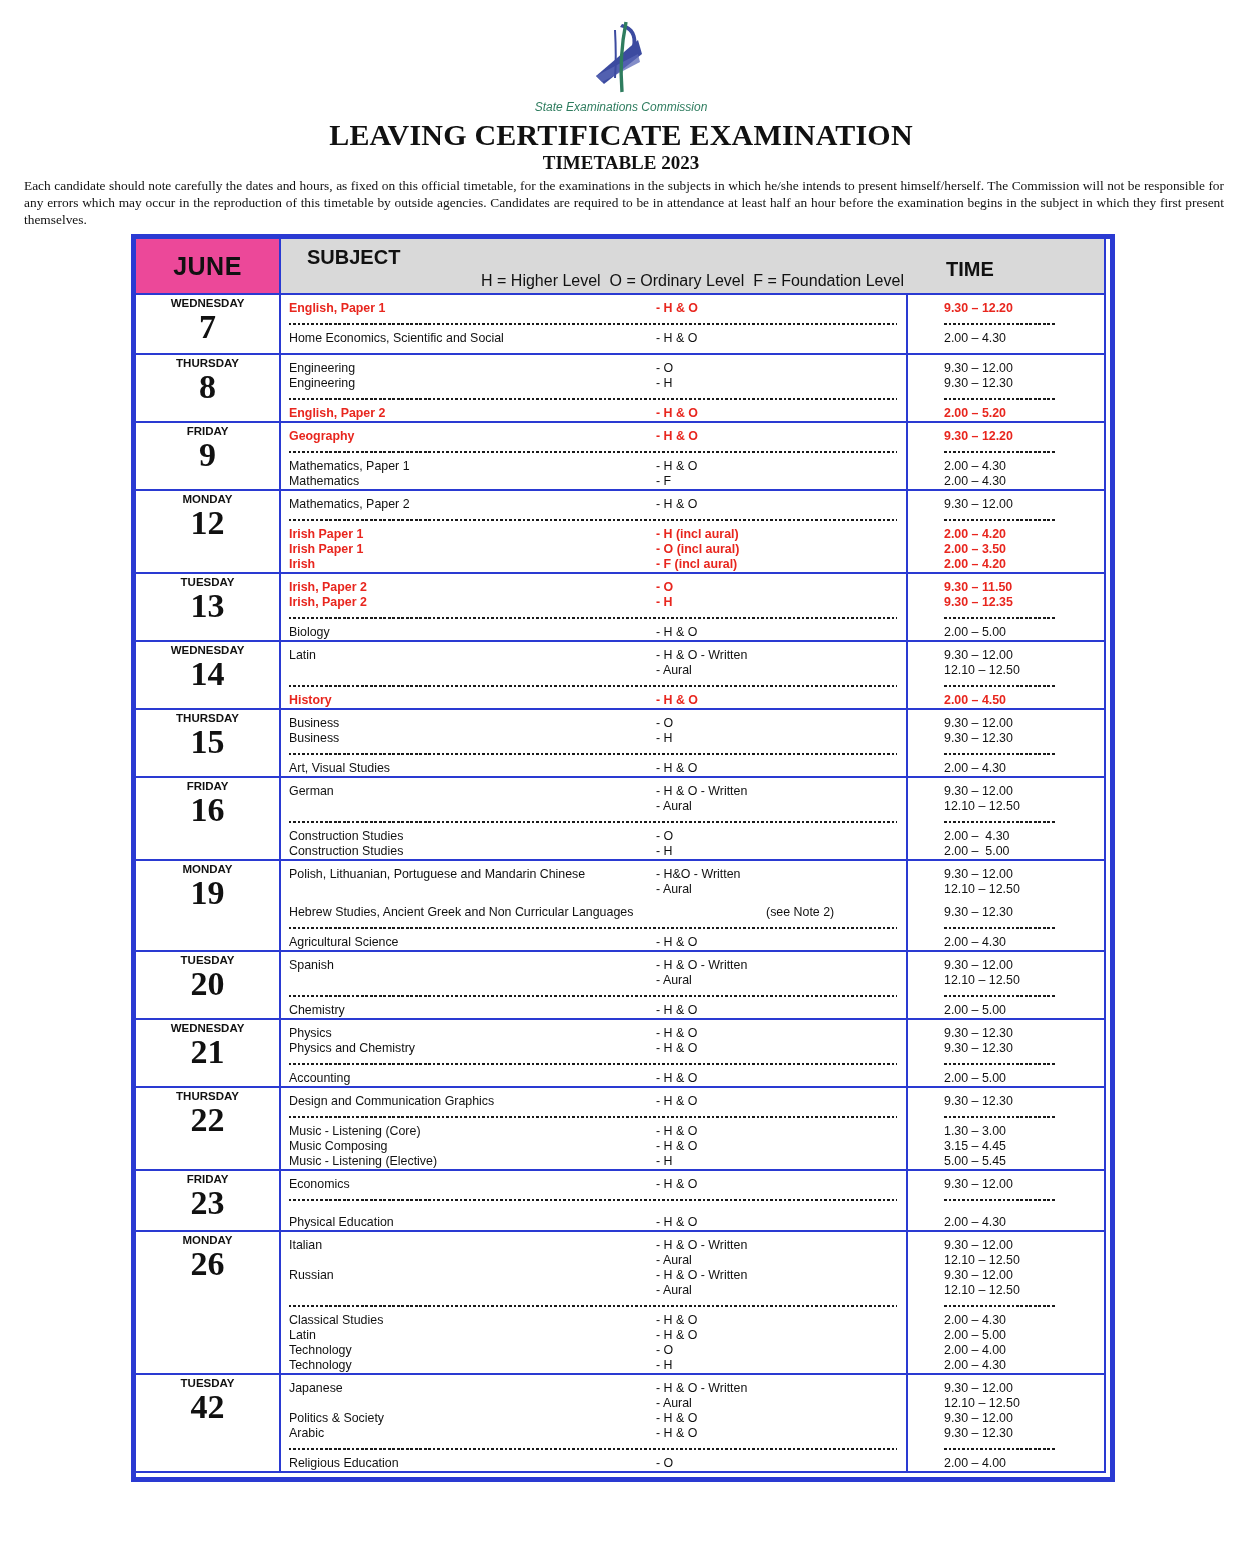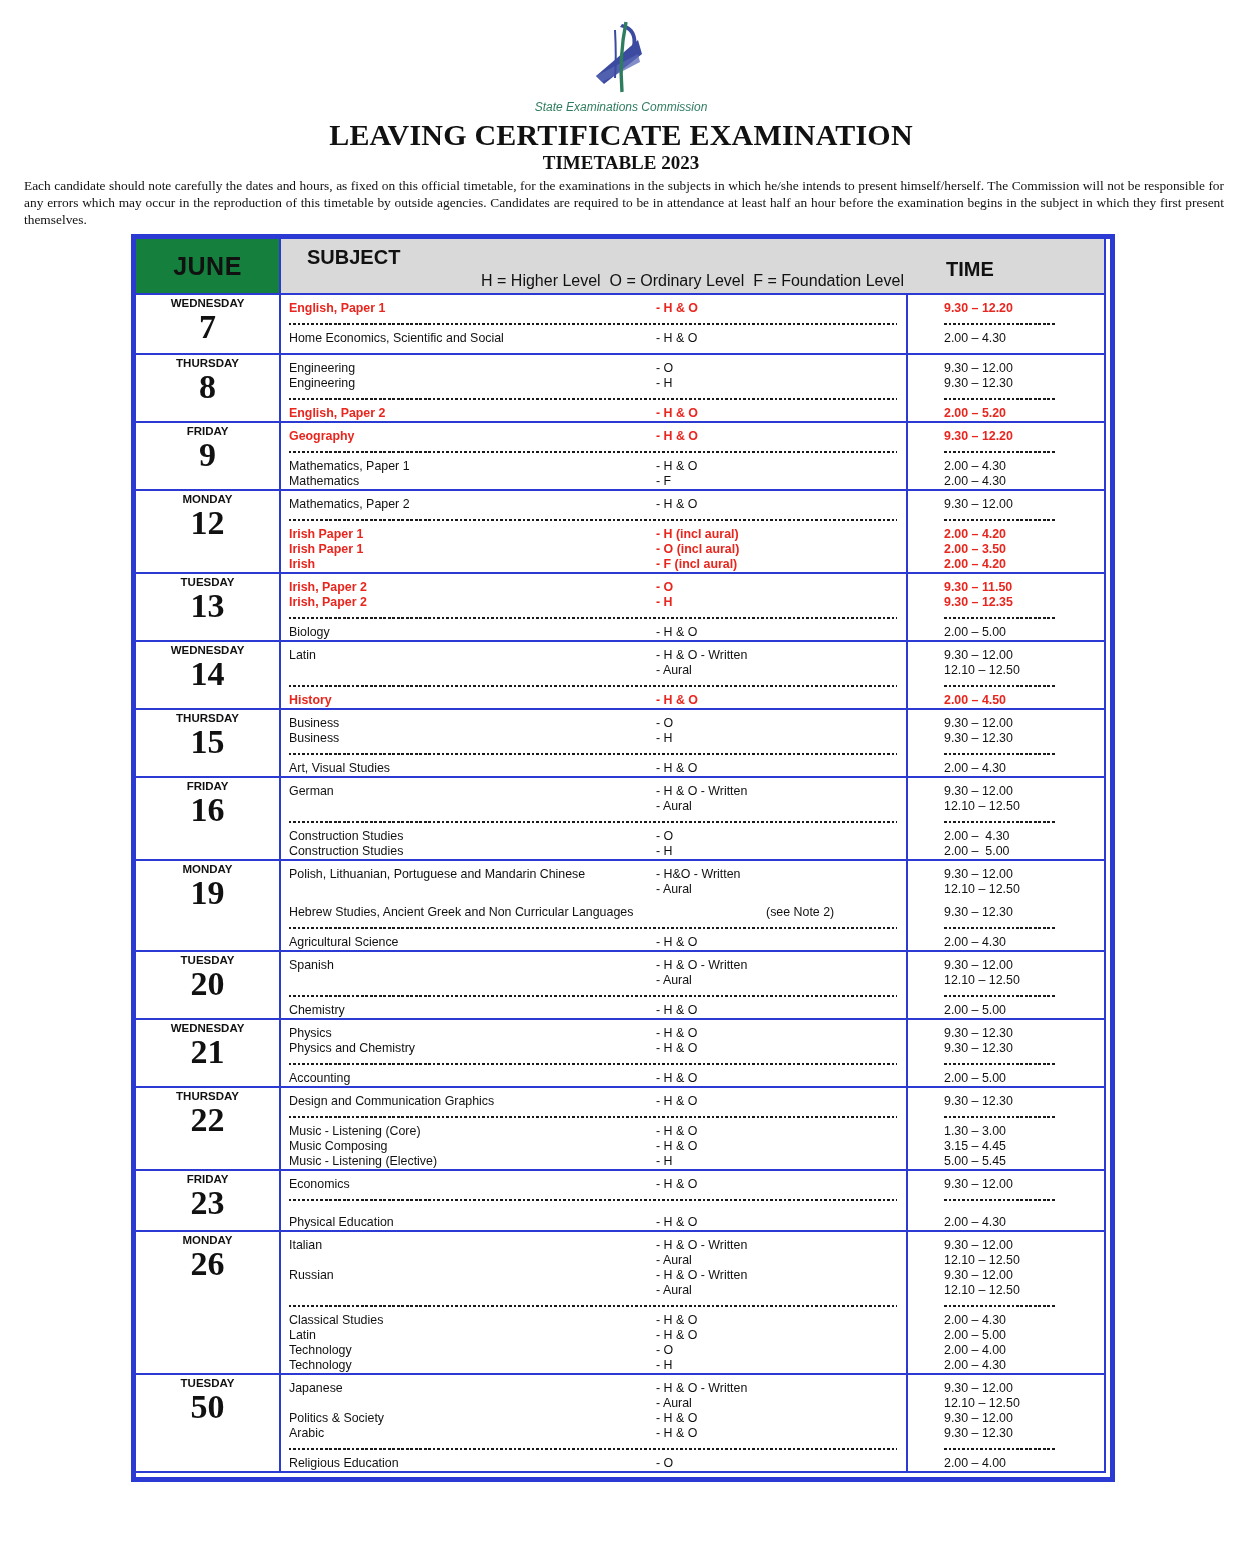--- a/index.html
+++ b/index.html
@@ -16,21 +16,21 @@
   .logo-caption1{font-size:12px; font-weight:bold; color:var(--logo-blue); text-align:center; line-height:13px;}
   .logo-caption2{font-size:12px; font-style:italic; color:var(--logo-green); text-align:center; line-height:14px;}
   .doc-title{font-family:"Liberation Serif",serif; font-weight:bold; font-size:30px; text-align:center; margin-top:4px; letter-spacing:.2px;}
   .doc-subtitle{font-family:"Liberation Serif",serif; font-weight:bold; font-size:19px; text-align:center; line-height:22px;}
   .intro{font-family:"Liberation Serif",serif; font-size:13.4px; line-height:17px; padding:3px 18px 6px 24px; text-align:justify;}
   
   .frame{width:984px; margin-left:131px; border:5px solid var(--blue); padding:0 4px 4px 0; background:#fff;}
   .tbl{border-right:2px solid var(--blue); border-bottom:2px solid var(--blue);}
   
   .head-row{display:flex; height:56px; border-bottom:2px solid var(--blue);}
-  .june-cell{flex:0 0 145px; border-right:2px solid var(--blue); background:#15803d;
+  .june-cell{flex:0 0 145px; border-right:2px solid var(--blue); background:#ec4899;
              display:flex; align-items:center; justify-content:center;
              font-size:25px; font-weight:bold; letter-spacing:.5px;}
   .st-cell{flex:1; background:var(--gray); position:relative;}
   .st-cell .subject-lbl{position:absolute; left:26px; top:7px; font-size:20px; font-weight:bold;}
   .st-cell .time-lbl{position:absolute; left:665px; top:19px; font-size:20px; font-weight:bold;}
   .st-cell .legend{position:absolute; bottom:3px; left:0; width:100%; text-align:center;
                    font-size:16px; white-space:pre;}
   
   .day-row{display:flex; min-height:58px;}
   .day-row + .day-row{border-top:2px solid var(--blue);}
@@ -502,21 +502,21 @@
               <div class="line">
                 <span class="subj">Technology</span>
                 <span class="level">- H</span>
                 <span class="time">2.00 – 4.30</span>
               </div>
             </div>
           </div>
           <div class="day-row">
             <div class="day-cell">
               <div class="day-name">TUESDAY</div>
-              <div class="day-num">50</div>
+              <div class="day-num">42</div>
             </div>
             <div class="lines">
               <div class="vline"></div>
               <div class="line">
                 <span class="subj">Japanese</span>
                 <span class="level">- H &amp; O - Written</span>
                 <span class="time">9.30 – 12.00</span>
               </div>
               <div class="line">
                 <span class="level">- Aural</span>

